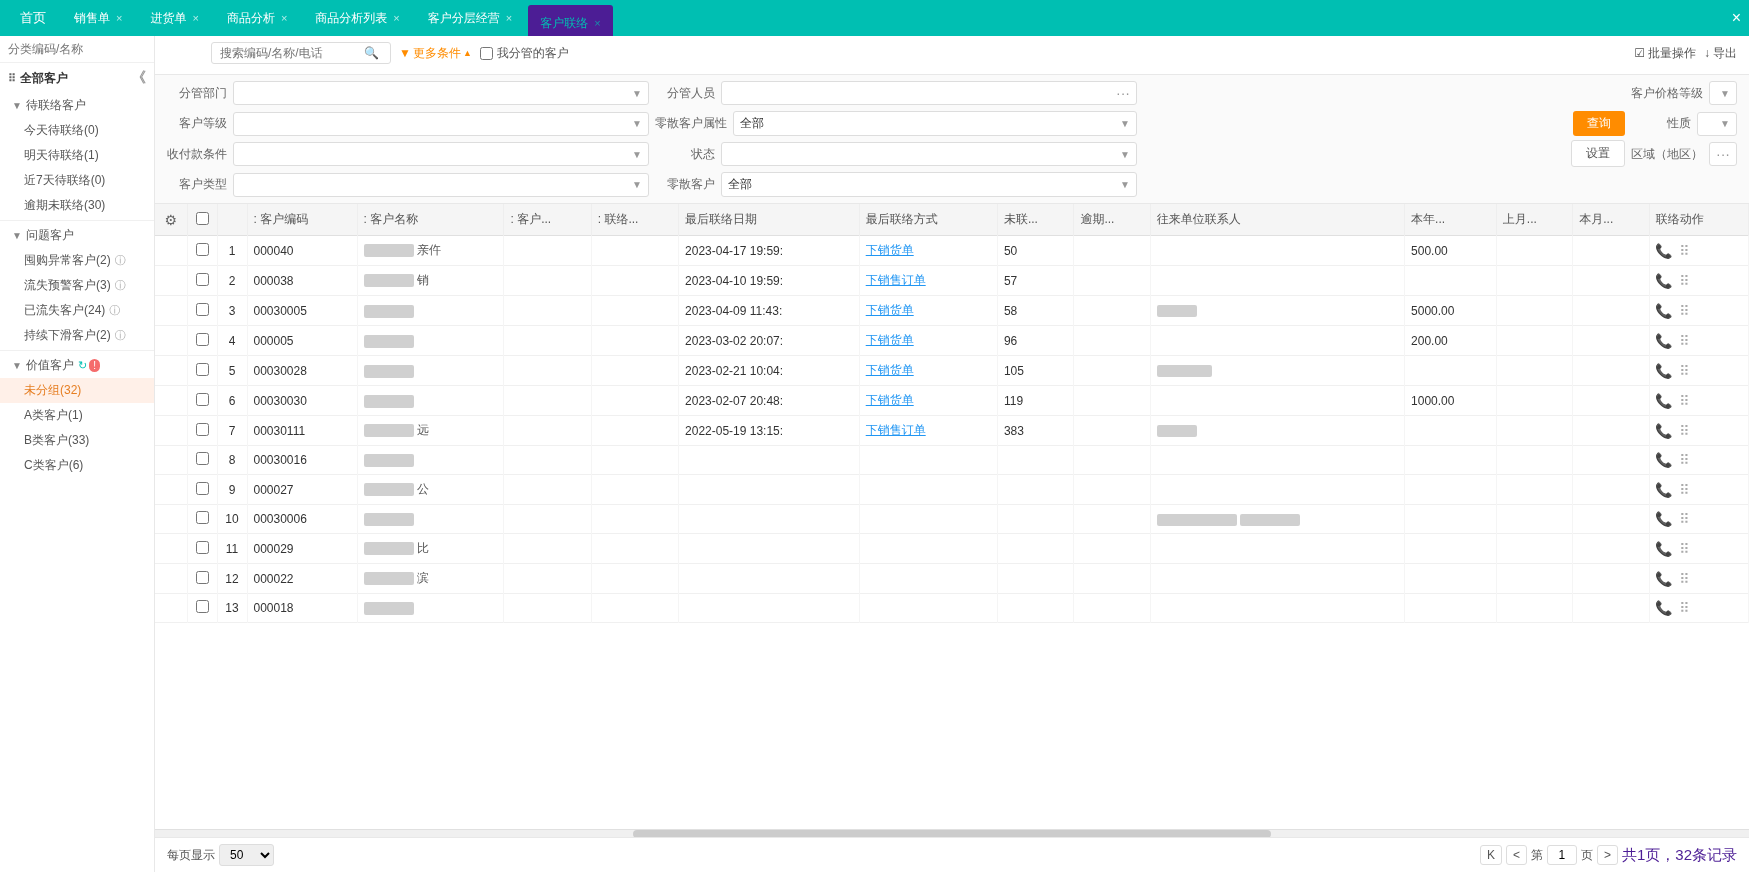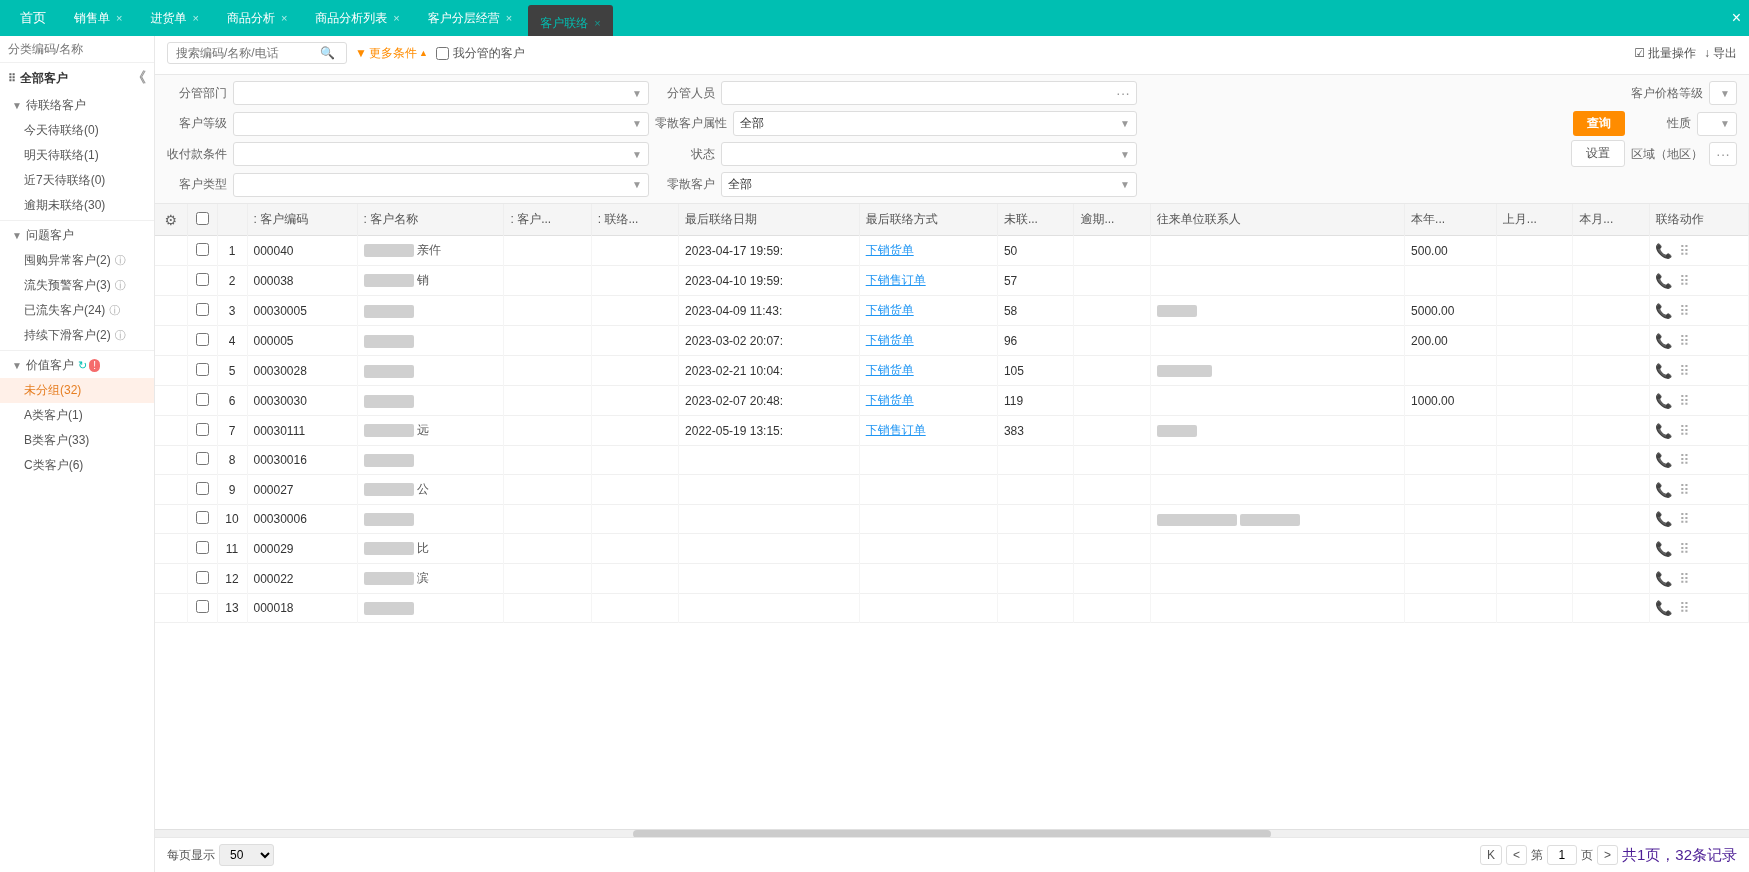--- a/index.html
+++ b/index.html
@@ -19,21 +19,21 @@
       align-items: center;
       padding: 0 12px;
       height: 100%;
       color: #fff;
       cursor: pointer;
       font-size: 13px;
       white-space: nowrap;
       border-radius: 3px 3px 0 0;
     }
     .top-nav-item.active {
-      background: #404040;
+      background: #4c1d95;
       color: #00bfb2;
       margin-top: 10px;
     }
     .top-nav-item .close-x {
       margin-left: 6px;
       font-size: 11px;
       opacity: 0.7;
     }
     .top-nav-home {
       color: #fff;
@@ -146,20 +146,21 @@
     .filter-bar {
       background: #fff;
       border-bottom: 1px solid #e8e8e8;
       padding: 6px 12px;
     }
     .filter-row-1 {
       display: flex;
       align-items: center;
       gap: 8px;
       margin-bottom: 4px;
+      margin-left: 44px;
     }
     .filter-search-box {
       display: flex;
       align-items: center;
       border: 1px solid #ddd;
       border-radius: 3px;
       padding: 3px 8px;
       gap: 4px;
       width: 180px;
     }
@@ -262,21 +263,20 @@
       font-size: 14px;
     }
     .btn-query {
       background: #ff8c00;
       color: #fff;
       border: none;
       border-radius: 3px;
       padding: 4px 14px;
       cursor: pointer;
       font-size: 12px;
-      font-weight: bold;
     }
     .btn-reset {
       background: #fff;
       color: #555;
       border: 1px solid #ddd;
       border-radius: 3px;
       padding: 4px 14px;
       cursor: pointer;
       font-size: 12px;
     }

